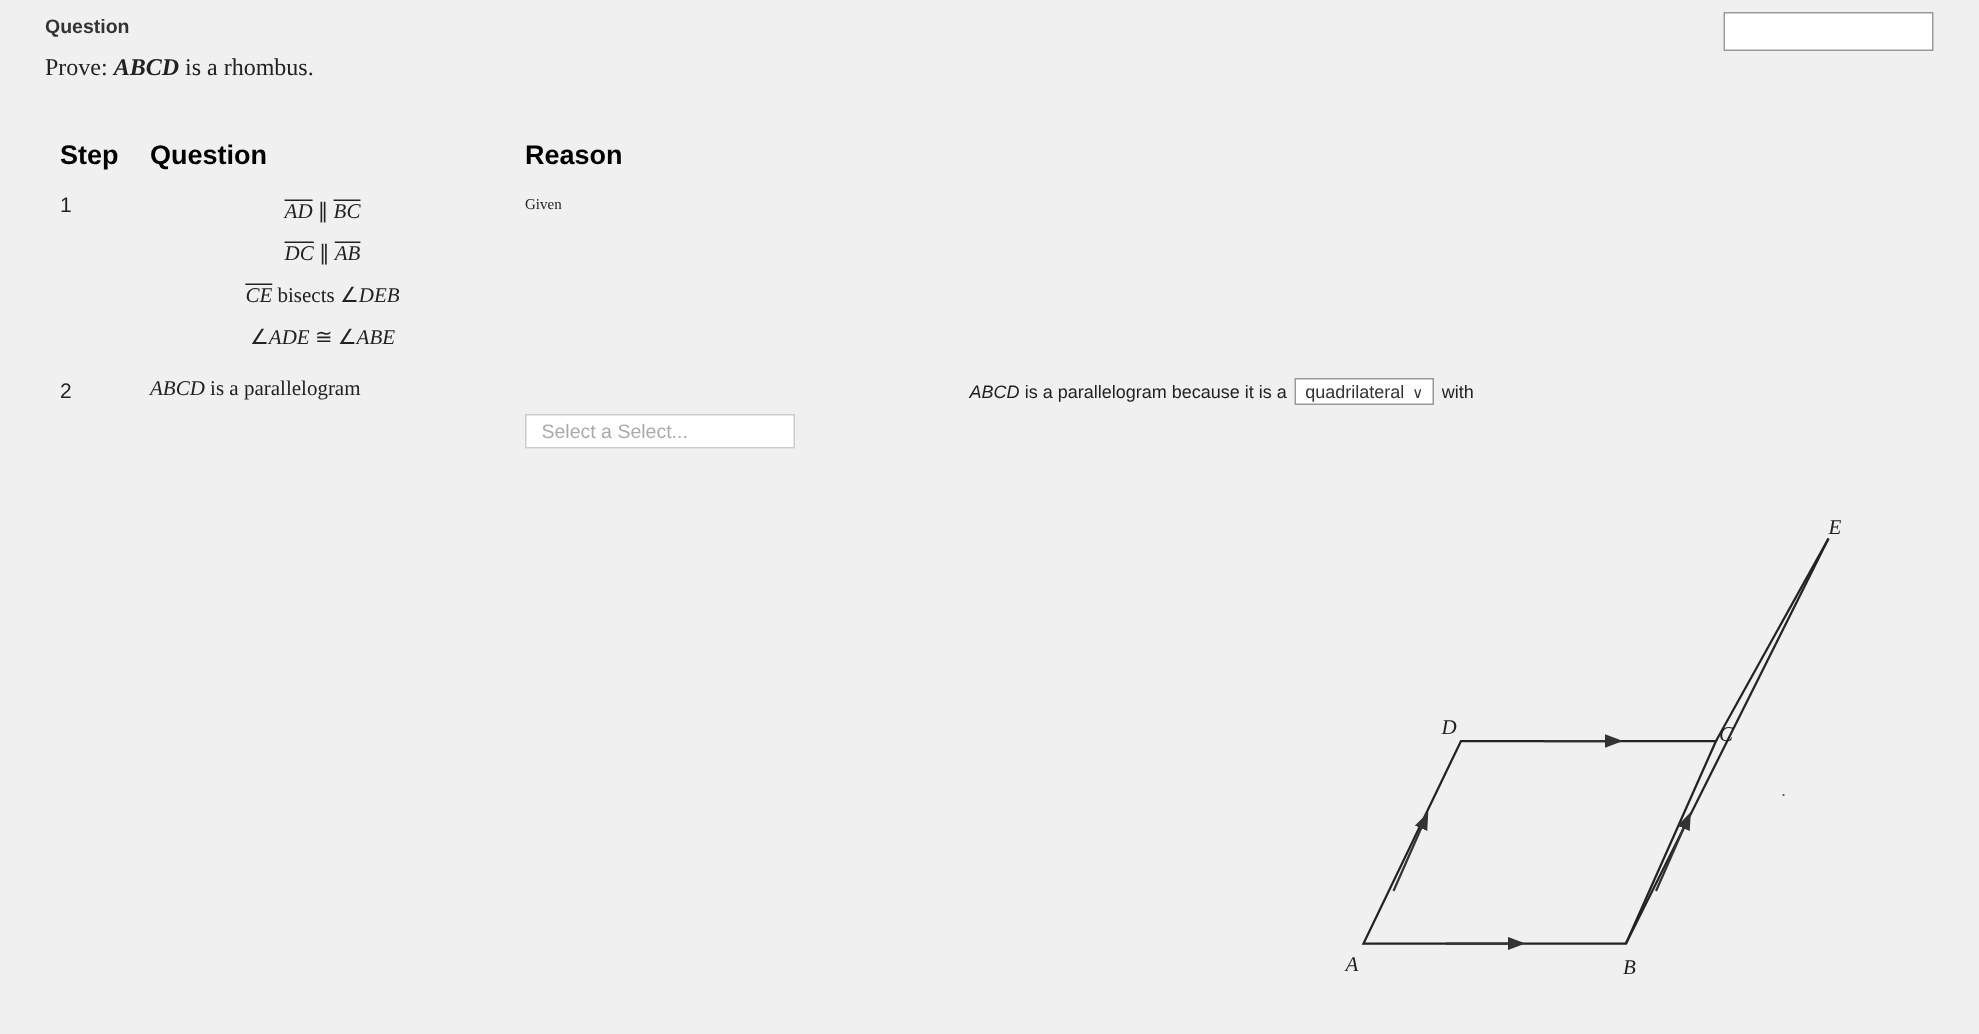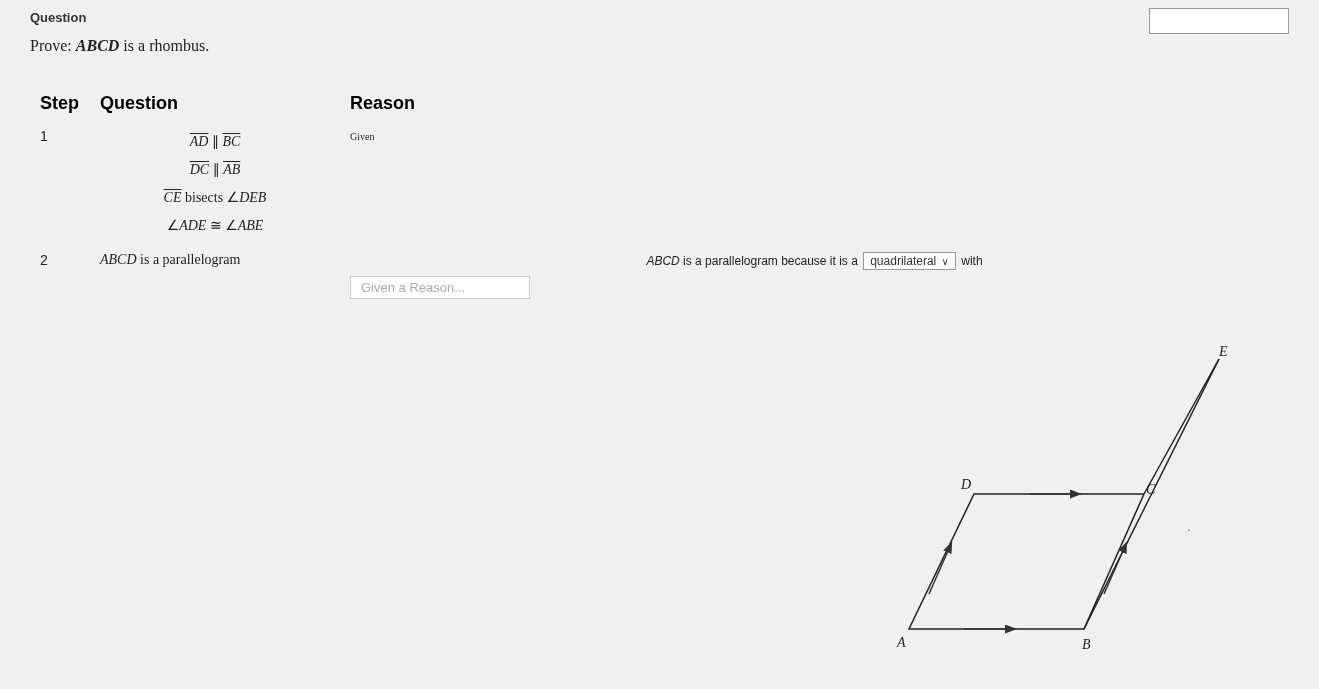--- a/index.html
+++ b/index.html
@@ -189,21 +189,21 @@
         <td class="reason-col">
           <div class="parallelogram-reason">
             <span class="italic">ABCD</span>
             <span> is a parallelogram because it is a </span>
             <span class="dropdown-inline">
               quadrilateral <span class="dropdown-chevron">∨</span>
             </span>
             <span> with</span>
           </div>
           <div class="select-reason">
-            <span>Given a Reason...</span>
+            <span>Select a Select...</span>
           </div>
         </td>
       </tr>
     </tbody>
   </table>
 
   <div class="diagram-container">
     <svg class="diagram-svg" viewBox="0 0 530 340">
 
       <polygon points="120,290 295,290 355,155 185,155" fill="none" stroke="#222" stroke-width="1.5"></polygon>

